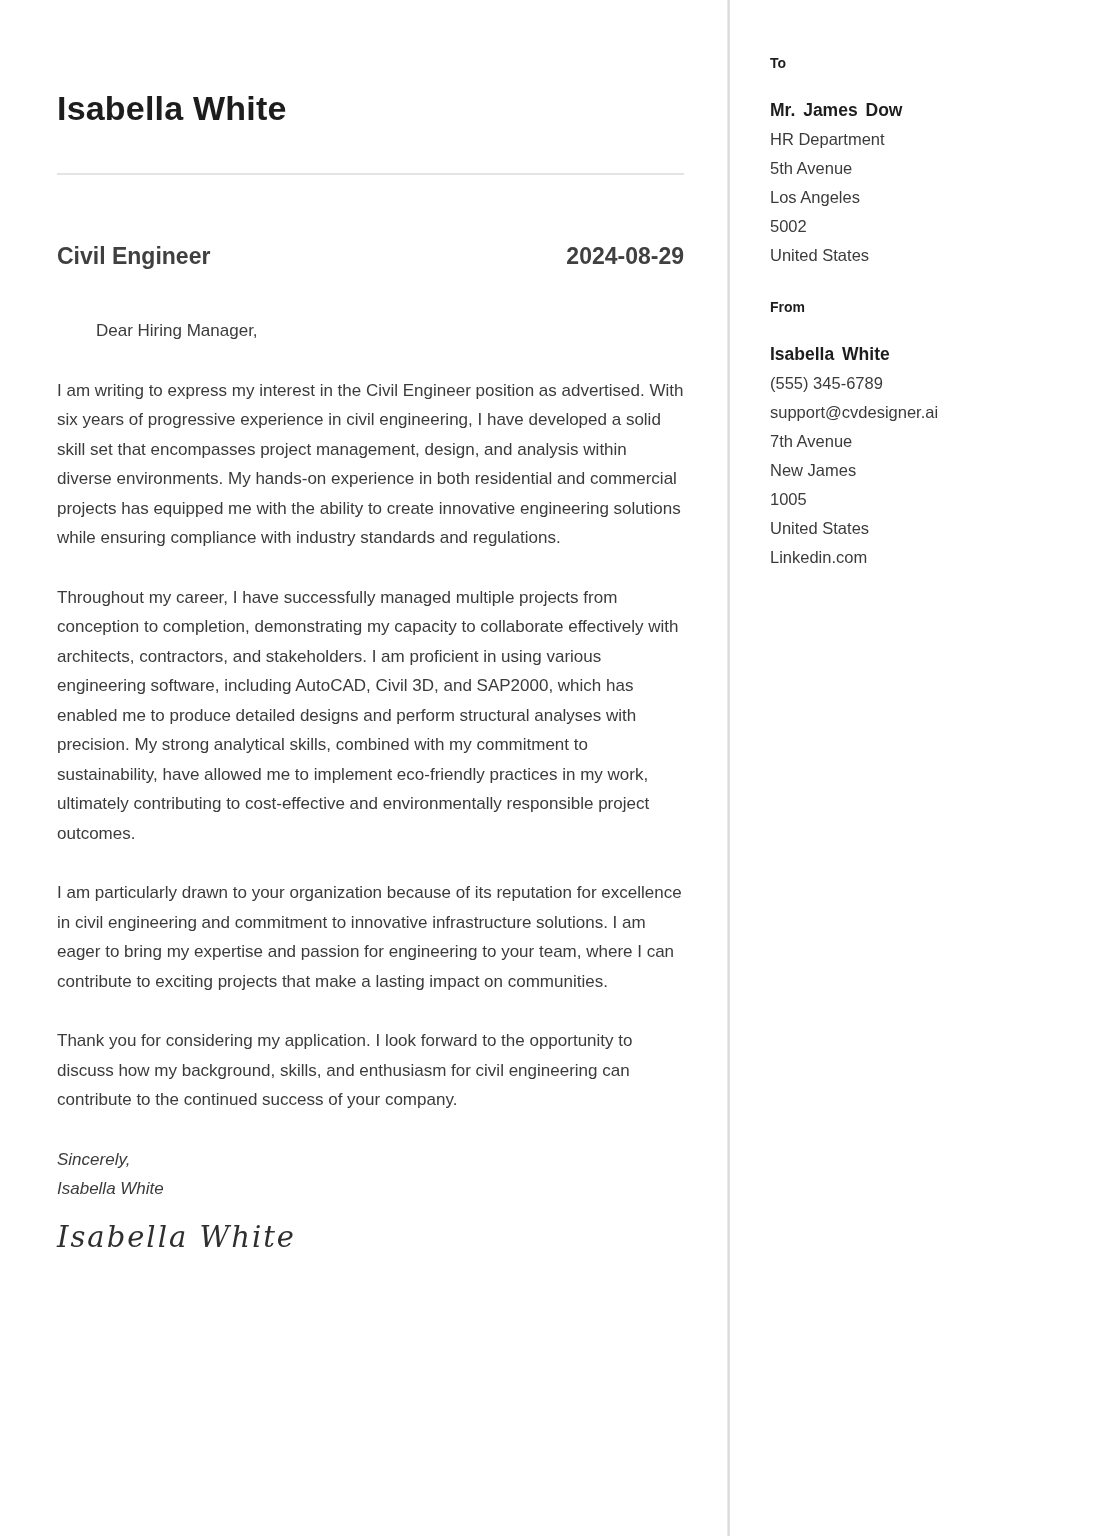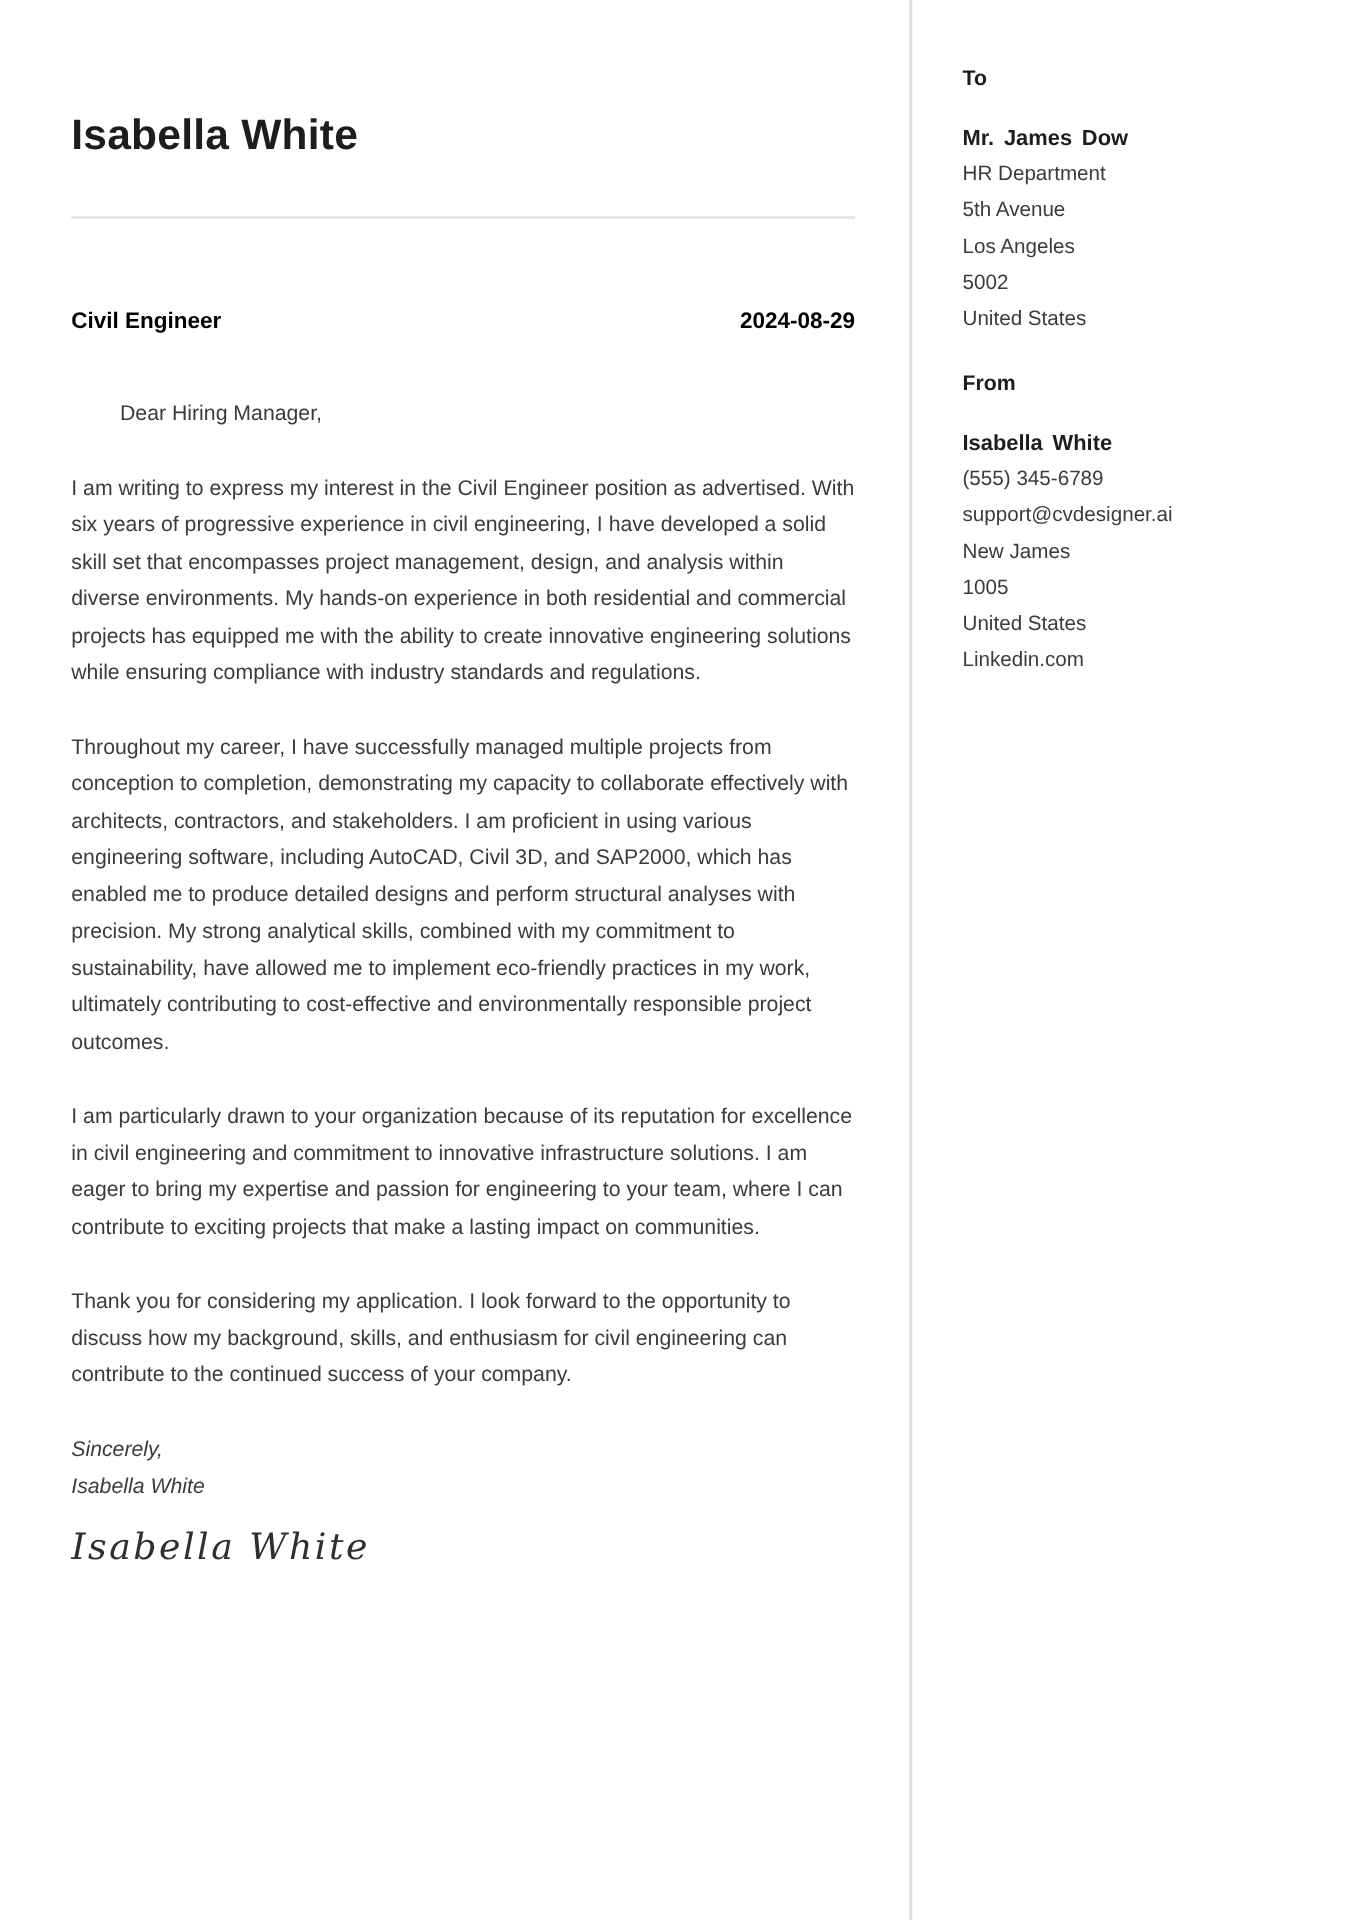--- a/index.html
+++ b/index.html
@@ -32,23 +32,23 @@
     margin: 45px 0 0 0;
     border: none;
     border-top: 2px solid #e4e4e4;
     height: 0;
   }
   .meta-row {
     margin-top: 71px;
     display: flex;
     justify-content: space-between;
     align-items: baseline;
-    font-size: 18px;
+    font-size: 23px;
     font-weight: 700;
-    color: #000000;
+    color: #404040;
     line-height: 21px;
   }
   .greeting {
     margin-top: 49px;
     font-size: 17px;
     line-height: 29.5px;
     color: #3b3b3b;
     margin-left: 39px;
   }
   .para {
@@ -84,21 +84,21 @@
   }
 
   
   .sidebar {
     position: absolute;
     left: 770px;
     top: 52px;
     width: 300px;
   }
   .side-label {
-    font-size: 17px;
+    font-size: 14px;
     font-weight: 700;
     color: #1d1d1d;
     line-height: 22px;
   }
   .side-name {
     margin-top: 21px;
     font-size: 17.5px;
     font-weight: 700;
     color: #1d1d1d;
     line-height: 30px;
@@ -149,18 +149,19 @@
     <div class="side-line">Los Angeles</div>
     <div class="side-line">5002</div>
     <div class="side-line">United States</div>
   </div>
 
   <div class="side-block-from">
     <div class="side-label">From</div>
     <div class="side-name">Isabella White</div>
     <div class="side-line">(555) 345-6789</div>
     <div class="side-line">support@cvdesigner.ai</div>
+    <div class="side-line">7th Avenue</div>
     <div class="side-line">New James</div>
     <div class="side-line">1005</div>
     <div class="side-line">United States</div>
     <div class="side-line">Linkedin.com</div>
   </div>
 </div>
 
 </body></html>

